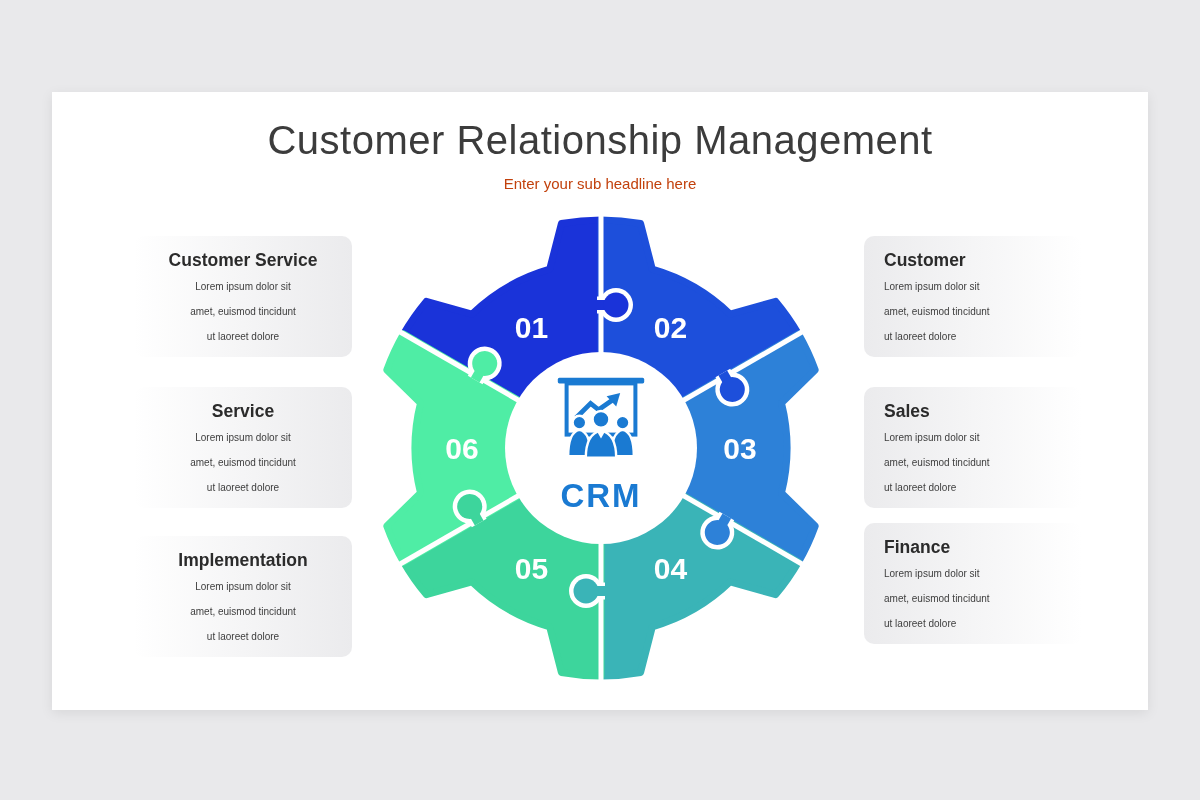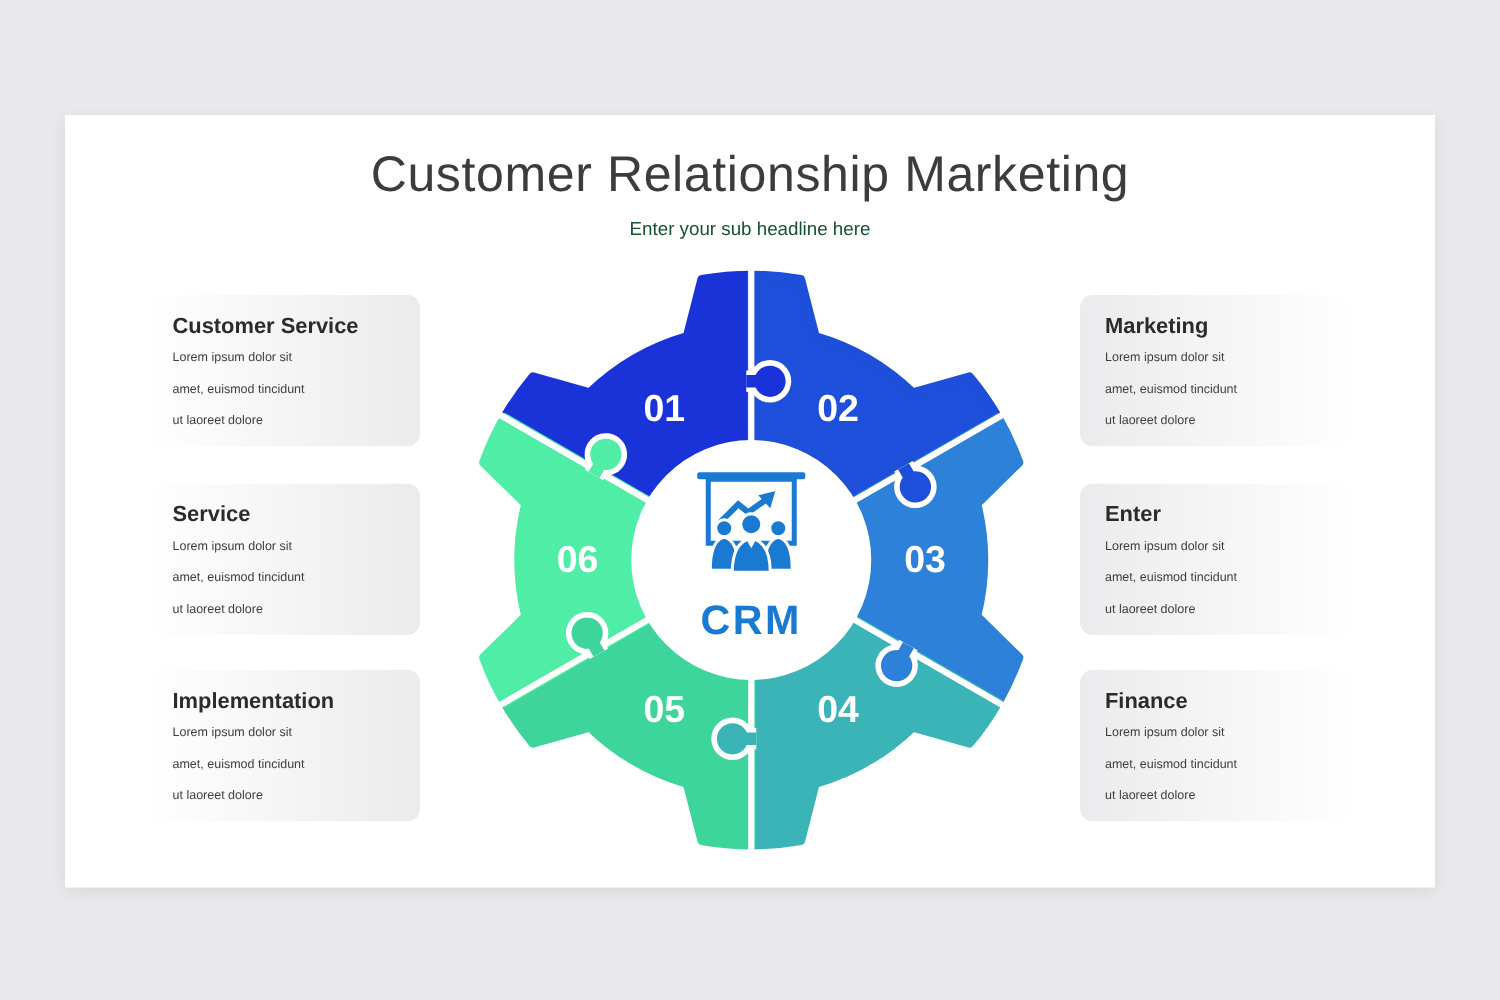--- a/index.html
+++ b/index.html
@@ -11,39 +11,39 @@
   .slide{
     position:absolute;left:52px;top:92px;width:1096px;height:618px;
     background:#ffffff;box-shadow:0 3px 12px rgba(0,0,0,.08);
   }
   .title{
     position:absolute;top:118px;left:0;width:1200px;text-align:center;
     font-size:40px;font-weight:500;color:#3c3c3c;letter-spacing:.5px;
   }
   .subtitle{
     position:absolute;top:175px;left:0;width:1200px;text-align:center;
-    font-size:15px;color:#14532d;
+    font-size:15px;color:#c2410c;
   }
   .card{
     position:absolute;width:218px;height:121px;border-radius:10px;
     padding:14px 20px;box-sizing:border-box;
   }
-  .card.left{left:118px;background:linear-gradient(90deg,#ffffff 0%,#ebebed 100%);text-align:left;}
+  .card.left{left:134px;background:linear-gradient(90deg,#ffffff 0%,#ebebed 100%);text-align:center;}
   .card.right{left:864px;background:linear-gradient(90deg,#ebebed 0%,#ffffff 100%);text-align:left;}
   .card-title{font-size:17.5px;font-weight:bold;color:#2b2b2b;margin-bottom:3px;}
   .card-body{font-size:10px;color:#3e3e3e;line-height:25px;white-space:pre-line;}
   #gear-svg{position:absolute;left:0;top:0;}
   text{font-family:"Liberation Sans",sans-serif;}
 </style>
 </head>
 <body>
 
 <div class="slide"></div>
 
-<div class="title">Customer Relationship Marketing</div>
+<div class="title">Customer Relationship Management</div>
 <div class="subtitle">Enter your sub headline here</div>
 
 <div class="card left" style="top:236px">
   <div class="card-title">Customer Service</div>
   <div class="card-body">Lorem ipsum dolor sit
 amet, euismod tincidunt
 ut laoreet dolore</div>
 </div>
 <div class="card left" style="top:387px">
   <div class="card-title">Service</div>
@@ -52,32 +52,32 @@
 ut laoreet dolore</div>
 </div>
 <div class="card left" style="top:536px">
   <div class="card-title">Implementation</div>
   <div class="card-body">Lorem ipsum dolor sit
 amet, euismod tincidunt
 ut laoreet dolore</div>
 </div>
 
 <div class="card right" style="top:236px">
-  <div class="card-title">Marketing</div>
+  <div class="card-title">Customer</div>
   <div class="card-body">Lorem ipsum dolor sit
 amet, euismod tincidunt
 ut laoreet dolore</div>
 </div>
 <div class="card right" style="top:387px">
-  <div class="card-title">Enter</div>
+  <div class="card-title">Sales</div>
   <div class="card-body">Lorem ipsum dolor sit
 amet, euismod tincidunt
 ut laoreet dolore</div>
 </div>
-<div class="card right" style="top:536px">
+<div class="card right" style="top:523px">
   <div class="card-title">Finance</div>
   <div class="card-body">Lorem ipsum dolor sit
 amet, euismod tincidunt
 ut laoreet dolore</div>
 </div>
 
 <svg id="gear-svg" width="1200" height="800" viewBox="0 0 1200 800">
   <g id="segments-layer">
       <path d="M 524.8 404 L 403.5 334 A 228 228 0 0 1 426.3 301.4 L 471.8 314.2 A 186 186 0 0 1 549.7 269.2 L 561.4 223.5 A 228 228 0 0 1 601 220 L 601 360 A 88 88 0 0 0 524.8 404 Z" fill="#1a33d9" stroke="#1a33d9" stroke-width="7" stroke-linejoin="round"></path>
       <path d="M 601 360 L 601 220 A 228 228 0 0 1 640.6 223.5 L 652.3 269.2 A 186 186 0 0 1 730.2 314.2 L 775.7 301.4 A 228 228 0 0 1 798.5 334 L 677.2 404 A 88 88 0 0 0 601 360 Z" fill="#1d4fdb" stroke="#1d4fdb" stroke-width="7" stroke-linejoin="round"></path>

